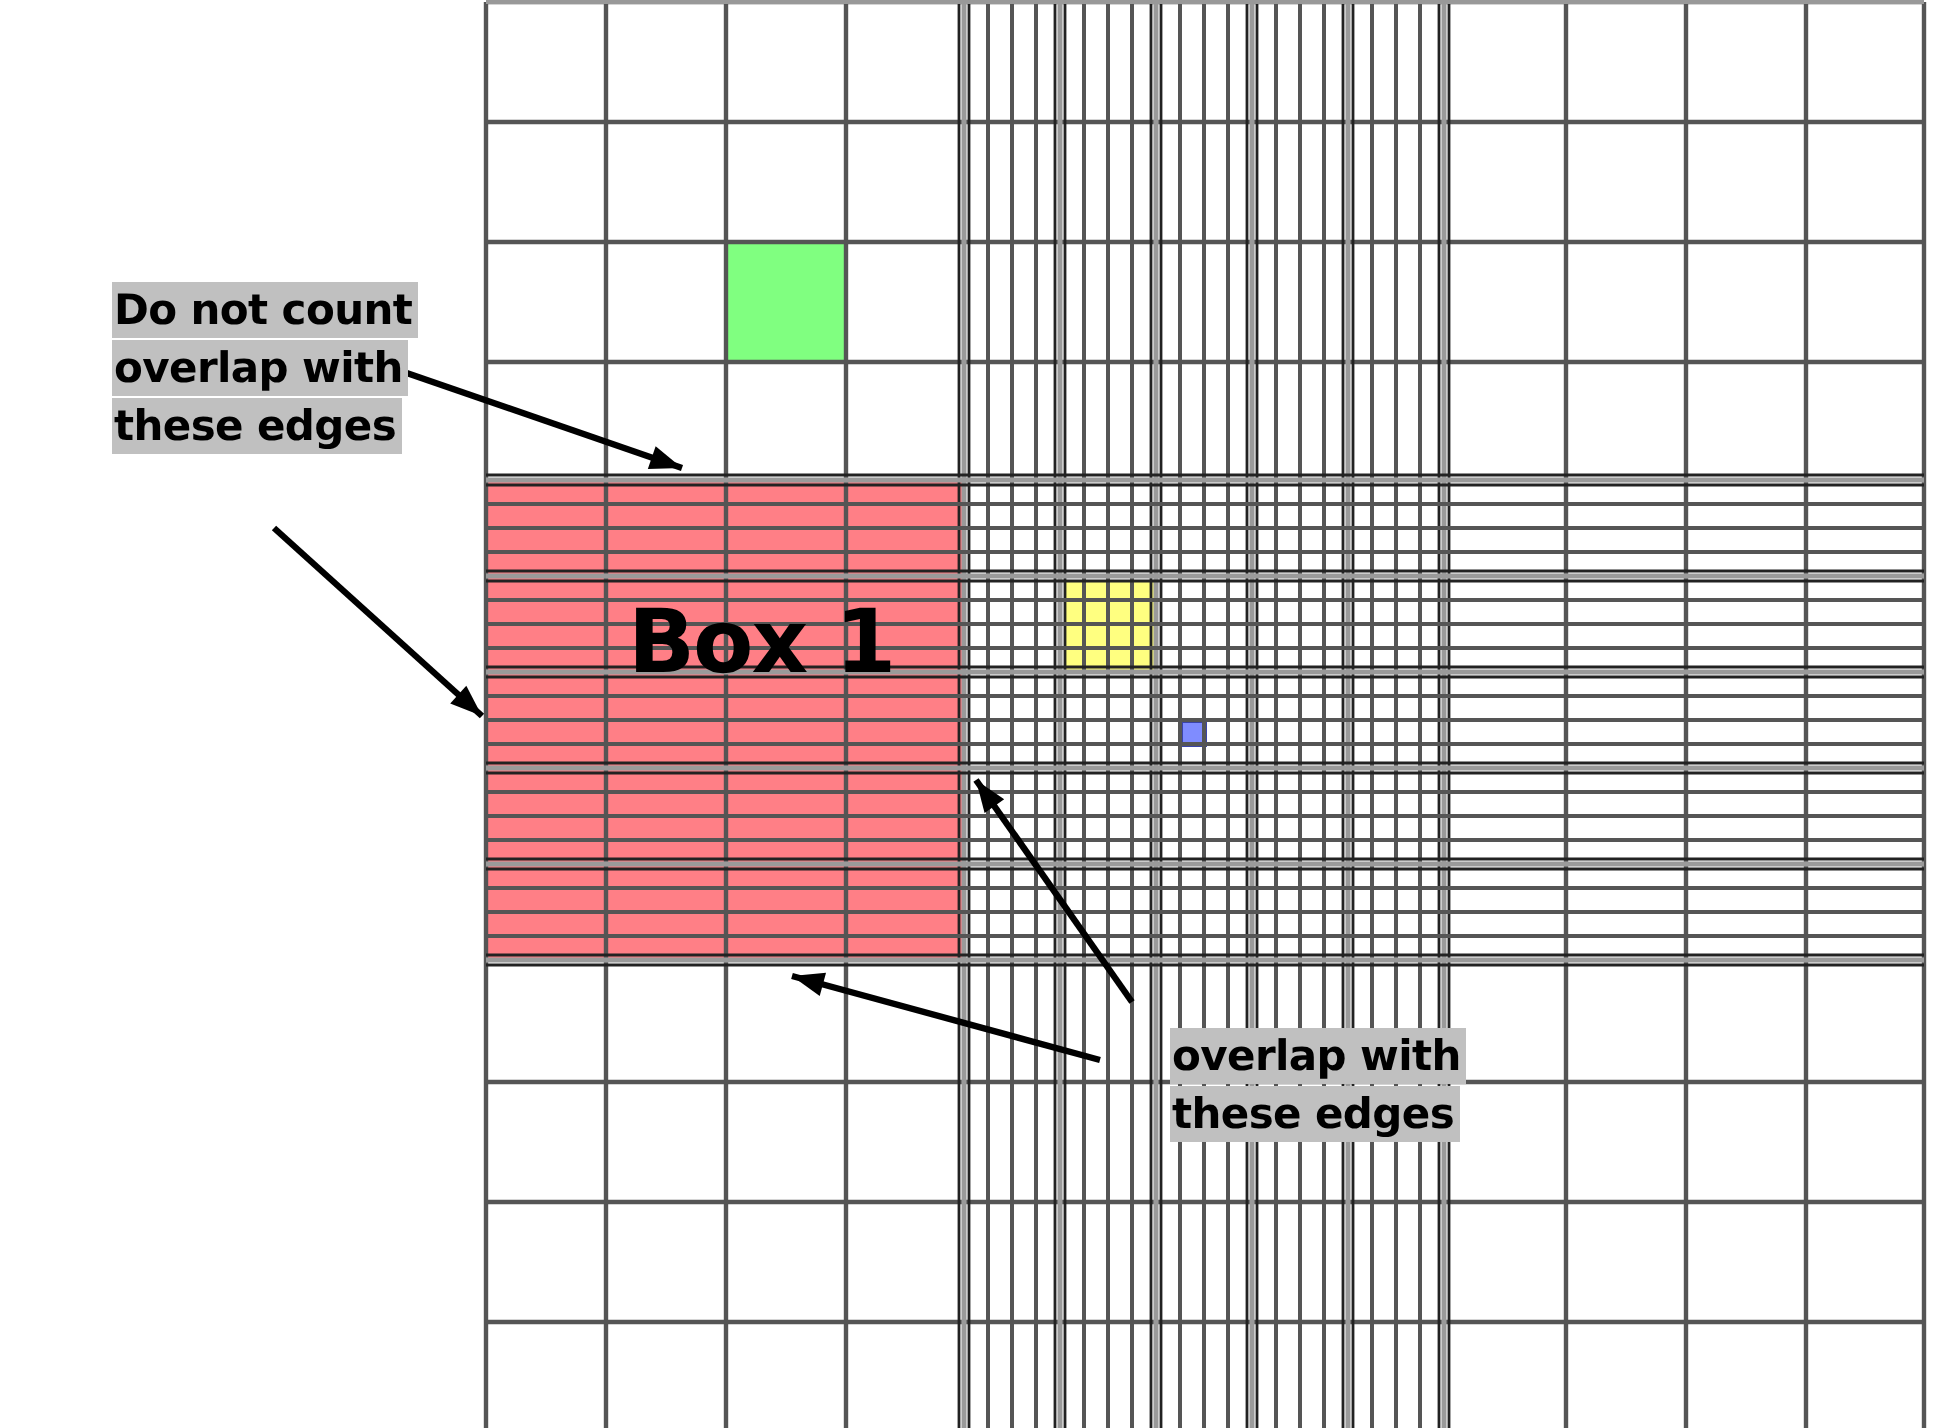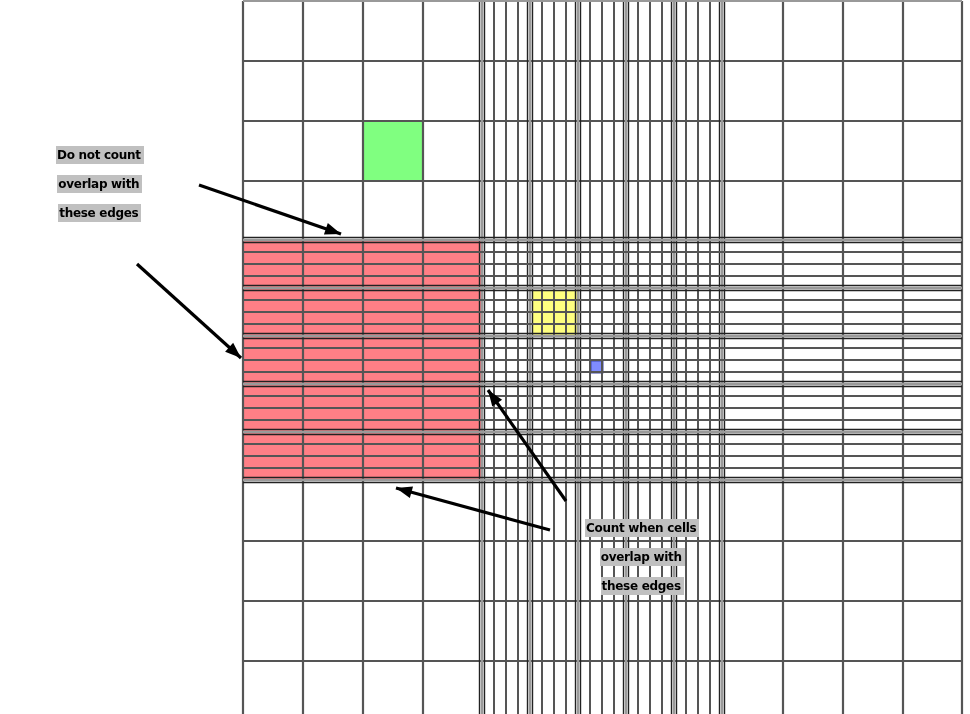--- a/index.html
+++ b/index.html
@@ -1,19 +1,19 @@
 <!DOCTYPE html>
 <html><head>
   <meta charset="utf-8">
   <style>
     html, body { margin: 0; padding: 0; background: #ffffff; }
     body { width: 970px; height: 714px; position: relative; overflow: hidden; font-family: "DejaVu Sans", sans-serif; }
     #stage { position: absolute; left: 0; top: 0; width: 970px; height: 714px; }
     svg { position: absolute; left: 0; top: 0; }
-    .label { position: absolute; font-family: "DejaVu Sans", sans-serif; font-weight: bold; font-size: 12px; line-height: 29px; color: #000; letter-spacing: -0.3px; text-align: center; }
+    .label { position: absolute; font-family: "DejaVu Sans", sans-serif; font-weight: bold; font-size: 21px; line-height: 29px; color: #000; letter-spacing: -0.3px; }
     .label .ln { display: block; }
     .label .ln span { background: #c0c0c0; padding: 2px 3px 2px 1px; }
     .box-title { position: absolute; font-family: "DejaVu Sans", sans-serif; font-weight: bold; font-size: 44px; color: #000; letter-spacing: -1px; }
   </style>
 </head>
 <body>
 
 <div id="stage">
   <svg id="grid" width="970" height="714" viewBox="0 0 970 714" xmlns="http://www.w3.org/2000/svg">
       <rect x="243" y="240" width="239" height="240" fill="#ff7f86"></rect>
@@ -110,25 +110,25 @@
       <line x1="199" y1="185" x2="341" y2="234" stroke="#000" stroke-width="3.2"></line>
       <polygon points="341,234 323.9179895539938,234.45267993387702 327.83233957045974,223.1090533555471" fill="#000"></polygon>
       <line x1="137" y1="264" x2="241" y2="358" stroke="#000" stroke-width="3.2"></line>
       <polygon points="241,358 225.10678315938384,351.7226073520008 233.153259190001,342.82012323302007" fill="#000"></polygon>
       <line x1="566" y1="501" x2="488" y2="390" stroke="#000" stroke-width="3.2"></line>
       <polygon points="488,390 502.10827844857045,399.6413940494933 492.2899780862424,406.54074025004803" fill="#000"></polygon>
       <line x1="550" y1="530" x2="396" y2="488" stroke="#000" stroke-width="3.2"></line>
       <polygon points="396,488 413.01492557455634,486.42129556524736 409.85751670505107,497.9984614201001" fill="#000"></polygon>
     </svg>
 
+  <div class="box-title" style="left:314px; top:296px;">Box 1</div>
 
   <div class="label" style="left:56px; top:141px;">
     <span class="ln"><span>Do not count</span></span>
     <span class="ln"><span>overlap with</span></span>
     <span class="ln"><span>these edges</span></span>
   </div>
 
   <div class="label" style="left:585px; top:514px;">
-    <span class="ln"><span>Count when cells</span></span>
     <span class="ln"><span>overlap with</span></span>
     <span class="ln"><span>these edges</span></span>
   </div>
 </div>
 
 </body></html>

